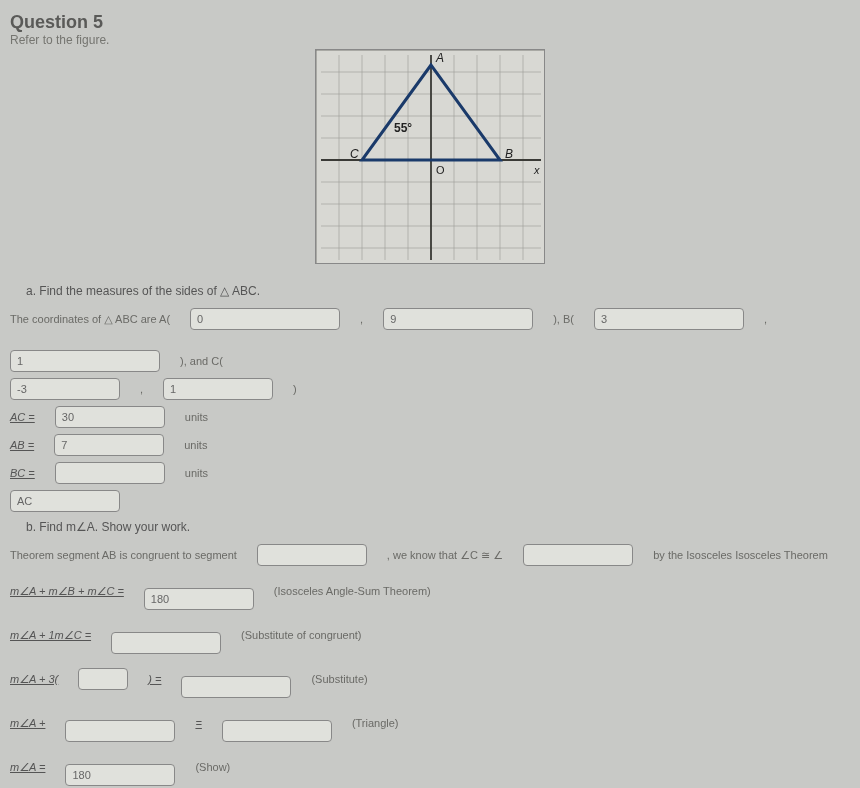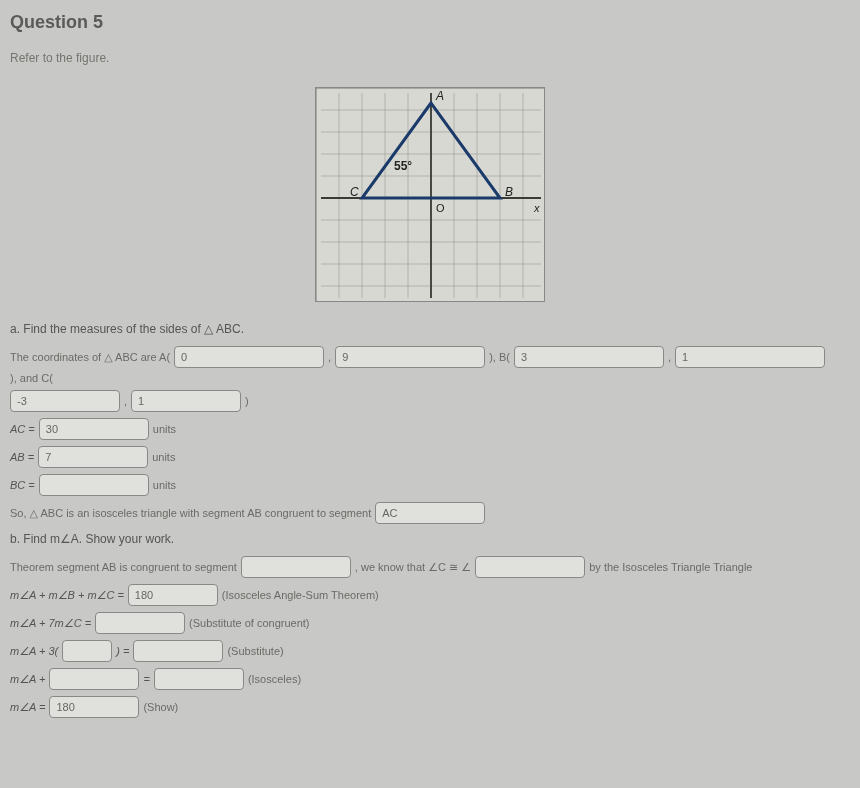--- a/index.html
+++ b/index.html
@@ -10,69 +10,69 @@
     height: 788px;
     padding: 12px 10px;
     color: #444;
     font-size: 12px;
     overflow: hidden;
   }
   .question-title {
     font-size: 18px;
     font-weight: bold;
     color: #5a5a58;
-    margin-bottom: 18px;
   }
   .instruction {
     font-size: 12px;
     color: #757570;
-    margin-bottom: 22px;
+    margin-bottom: 2px;
   }
   .figure-container {
     display: flex;
     justify-content: center;
     margin-bottom: 20px;
   }
   .grid-figure {
     background: #d6d7d2;
     border: 1px solid #888;
     position: relative;
   }
   .part-label {
     font-size: 12px;
     color: #555;
-    margin: 8px 0 10px 0;
+    margin: 8px 0 10px 16px;
   }
   .row {
     display: flex;
     align-items: center;
-    gap: 4px;
+    gap: 20px;
     margin: 6px 0;
     flex-wrap: wrap;
   }
   .input-box {
     background: #e0e1dc;
     border: 1px solid #888;
     border-radius: 4px;
     height: 22px;
     padding: 2px 6px;
     font-size: 11px;
     color: #666;
     min-width: 30px;
     display: inline-flex;
     align-items: center;
   }
   .w-long { width: 150px; }
   .w-med { width: 110px; }
-  .w-short { width: 90px; }
+  .w-short { width: 110px; margin-top: 16px; }
   .w-tiny { width: 50px; }
   .math-label {
     font-size: 11px;
     color: #555;
     font-style: italic;
+    text-decoration: underline;
   }
   .sub-label {
     font-size: 11px;
     color: #6a6a66;
   }
 </style>
 </head>
 <body>
 
 <div class="question-title">Question 5</div>
@@ -143,59 +143,58 @@
   <span class="input-box w-med">7</span>
   <span class="sub-label">units</span>
 </div>
 <div class="row">
   <span class="math-label">BC =</span>
   <span class="input-box w-med"></span>
   <span class="sub-label">units</span>
 </div>
 
 <div class="row">
-  <span class="sub-label">So, △ ABC is an isosceles triangle with segment AB congruent to segment</span>
   <span class="input-box w-med">AC</span>
 </div>
 
 <div class="part-label">b. Find m∠A. Show your work.</div>
 
 <div class="row">
   <span class="sub-label">Theorem segment AB is congruent to segment</span>
   <span class="input-box w-med"></span>
   <span class="sub-label">, we know that ∠C ≅ ∠</span>
   <span class="input-box w-med"></span>
-  <span class="sub-label">by the Isosceles Triangle Triangle</span>
+  <span class="sub-label">by the Isosceles Isosceles Theorem</span>
 </div>
 
 <div class="row">
   <span class="math-label">m∠A + m∠B + m∠C =</span>
   <span class="input-box w-short">180</span>
   <span class="sub-label">(Isosceles Angle-Sum Theorem)</span>
 </div>
 
 <div class="row">
-  <span class="math-label">m∠A + 7m∠C =</span>
+  <span class="math-label">m∠A + 1m∠C =</span>
   <span class="input-box w-short"></span>
   <span class="sub-label">(Substitute of congruent)</span>
 </div>
 
 <div class="row">
   <span class="math-label">m∠A + 3(</span>
   <span class="input-box w-tiny"></span>
   <span class="math-label">) =</span>
   <span class="input-box w-short"></span>
   <span class="sub-label">(Substitute)</span>
 </div>
 
 <div class="row">
   <span class="math-label">m∠A +</span>
   <span class="input-box w-short"></span>
   <span class="math-label">=</span>
   <span class="input-box w-short"></span>
-  <span class="sub-label">(Isosceles)</span>
+  <span class="sub-label">(Triangle)</span>
 </div>
 
 <div class="row">
   <span class="math-label">m∠A =</span>
   <span class="input-box w-short">180</span>
   <span class="sub-label">(Show)</span>
 </div>
 
 </body></html>

